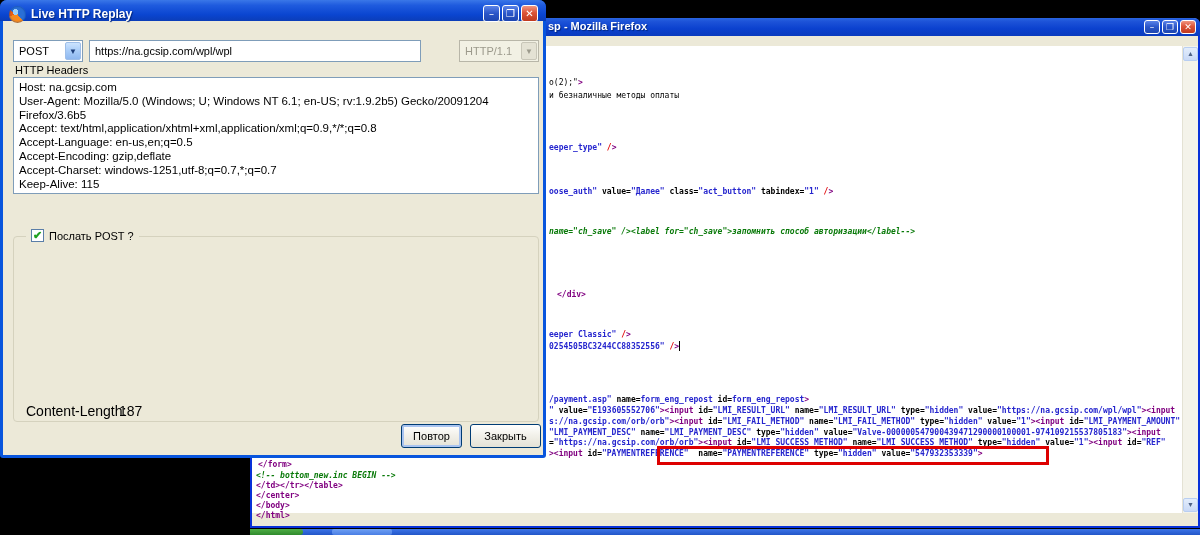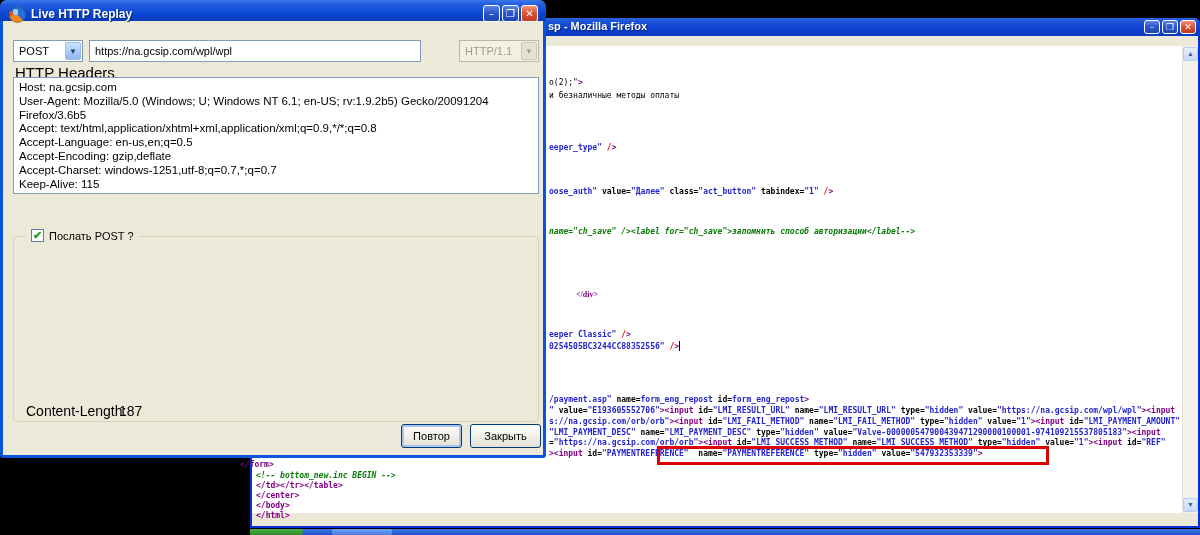--- a/index.html
+++ b/index.html
@@ -132,21 +132,21 @@
   }
   .combo.disabled{background:#F2F1E4;color:#9C9A8C;border-color:#B8B6A8;padding-left:12px;}
   .combo.disabled .drop{background:#E4E2D4;border-color:#C8C6B8;color:#9C9A8C;}
   .method-combo{left:10px;top:37px;width:70px;}
   .http-combo{left:456px;top:37px;width:80px;}
   .url-input{
     position:absolute;left:86px;top:37px;width:332px;height:22px;
     border:1px solid #7F9DB9;font-size:11px;padding:3px 5px;box-sizing:border-box;
     font-family:"Liberation Sans",sans-serif;background:#fff;
   }
-  .hdr-label{position:absolute;left:12px;top:61px;font-size:15px;}
+  .hdr-label{position:absolute;left:12px;top:61px;font-size:11px;}
   .headers-box,.post-box{
     position:absolute;border:1px solid #7F9DB9;background:#fff;resize:none;
     font-family:"Liberation Sans",sans-serif;font-size:11.5px;line-height:13.8px;
     padding:3px 5px;box-sizing:border-box;overflow:hidden;color:#000;
   }
   .headers-box{left:10px;top:74px;width:526px;height:117px;}
   .groupbox{
     position:absolute;left:10px;top:233px;width:526px;height:186px;
     border:1px solid #D5D2BE;border-radius:4px;box-sizing:border-box;
   }
@@ -198,30 +198,30 @@
   <div class="task-item"></div>
 </div>
 
 <div id="code-layer">
   <div class="hl-box"></div>
 <div class="code-line" style="left: 549px; top: 78px;"><span class="sg-x">o(2);"</span><span class="sg-t">&gt;</span></div>
     <div class="code-line" style="left: 549px; top: 91px;"><span class="sg-x">и безналичные методы оплаты</span></div>
     <div class="code-line" style="left: 549px; top: 143px;"><span class="sg-v">eeper_type" </span><span class="sg-r">/</span><span class="sg-t">&gt;</span></div>
     <div class="code-line" style="left: 549px; top: 187px;"><span class="sg-v">oose_auth"</span><span class="sg-a"> value=</span><span class="sg-v">"Далее"</span><span class="sg-a"> class=</span><span class="sg-v">"act_button"</span><span class="sg-a"> tabindex=</span><span class="sg-v">"1"</span><span class="sg-x"> </span><span class="sg-r">/</span><span class="sg-t">&gt;</span></div>
     <div class="code-line" style="left: 549px; top: 227px;"><span class="sg-c">name="ch_save" /&gt;&lt;label for="ch_save"&gt;запомнить способ авторизации&lt;/label--&gt;</span></div>
-    <div class="code-line" style="left: 576px; top: 290px; font-family: Liberation Serif, serif;"><span class="sg-t">&lt;/div&gt;</span></div>
+    <div class="code-line" style="left: 557px; top: 290px;"><span class="sg-t">&lt;/div&gt;</span></div>
     <div class="code-line" style="left: 549px; top: 330px;"><span class="sg-v">eeper Classic" </span><span class="sg-r">/</span><span class="sg-t">&gt;</span></div>
     <div class="code-line" style="left: 549px; top: 341px;"><span class="sg-v">0254505BC3244CC88352556" </span><span class="sg-r">/</span><span class="sg-t">&gt;</span><span class="sg-cur"></span></div>
     <div class="code-line" style="left: 549px; top: 395px;"><span class="sg-v">/payment.asp"</span><span class="sg-a"> name=</span><span class="sg-v">form_eng_repost</span><span class="sg-a"> id=</span><span class="sg-v">form_eng_repost</span><span class="sg-t">&gt;</span></div>
     <div class="code-line" style="left: 549px; top: 406px;"><span class="sg-v">"</span><span class="sg-a"> value=</span><span class="sg-v">"E193605552706"</span><span class="sg-t">&gt;&lt;input </span><span class="sg-a">id=</span><span class="sg-v">"LMI_RESULT_URL"</span><span class="sg-a"> name=</span><span class="sg-v">"LMI_RESULT_URL"</span><span class="sg-a"> type=</span><span class="sg-v">"hidden"</span><span class="sg-a"> value=</span><span class="sg-v">"https://na.gcsip.com/wpl/wpl"</span><span class="sg-t">&gt;&lt;input</span></div>
     <div class="code-line" style="left: 549px; top: 417px;"><span class="sg-v">s://na.gcsip.com/orb/orb"</span><span class="sg-t">&gt;&lt;input </span><span class="sg-a">id=</span><span class="sg-v">"LMI_FAIL_METHOD"</span><span class="sg-a"> name=</span><span class="sg-v">"LMI_FAIL_METHOD"</span><span class="sg-a"> type=</span><span class="sg-v">"hidden"</span><span class="sg-a"> value=</span><span class="sg-v">"1"</span><span class="sg-t">&gt;&lt;input </span><span class="sg-a">id=</span><span class="sg-v">"LMI_PAYMENT_AMOUNT"</span></div>
     <div class="code-line" style="left: 549px; top: 428px;"><span class="sg-v">"LMI_PAYMENT_DESC"</span><span class="sg-a"> name=</span><span class="sg-v">"LMI_PAYMENT_DESC"</span><span class="sg-a"> type=</span><span class="sg-v">"hidden"</span><span class="sg-a"> value=</span><span class="sg-v">"Valve-000000547900439471290000100001-974109215537805183"</span><span class="sg-t">&gt;&lt;input</span></div>
     <div class="code-line" style="left: 549px; top: 438px;"><span class="sg-a">=</span><span class="sg-v">"https://na.gcsip.com/orb/orb"</span><span class="sg-t">&gt;&lt;input </span><span class="sg-a">id=</span><span class="sg-v">"LMI_SUCCESS_METHOD"</span><span class="sg-a"> name=</span><span class="sg-v">"LMI_SUCCESS_METHOD"</span><span class="sg-a"> type=</span><span class="sg-v">"hidden"</span><span class="sg-a"> value=</span><span class="sg-v">"1"</span><span class="sg-t">&gt;&lt;input </span><span class="sg-a">id=</span><span class="sg-v">"REF"</span></div>
     <div class="code-line" style="left: 549px; top: 449px;"><span class="sg-t">&gt;&lt;input </span><span class="sg-a">id=</span><span class="sg-v">"PAYMENTREFERENCE"</span><span class="sg-x">  </span><span class="sg-a">name=</span><span class="sg-v">"PAYMENTREFERENCE"</span><span class="sg-a"> type=</span><span class="sg-v">"hidden"</span><span class="sg-a"> value=</span><span class="sg-v">"547932353339"</span><span class="sg-t">&gt;</span></div>
-    <div class="code-line" style="left: 240px; top: 460px;"><span class="sg-t">&lt;/form&gt;</span></div>
+    <div class="code-line" style="left: 258px; top: 460px;"><span class="sg-t">&lt;/form&gt;</span></div>
     <div class="code-line" style="left: 256px; top: 471px;"><span class="sg-c">&lt;!-- bottom_new.inc BEGIN --&gt;</span></div>
     <div class="code-line" style="left: 256px; top: 481px;"><span class="sg-t">&lt;/td&gt;&lt;/tr&gt;&lt;/table&gt;</span></div>
     <div class="code-line" style="left: 256px; top: 491px;"><span class="sg-t">&lt;/center&gt;</span></div>
     <div class="code-line" style="left: 256px; top: 501px;"><span class="sg-t">&lt;/body&gt;</span></div>
     <div class="code-line" style="left: 256px; top: 511px;"><span class="sg-t">&lt;/html&gt;</span></div>
   </div>
 
 <div class="dialog">
   <div class="dlg-titlebar">
     <span class="ffx-icon"></span>

